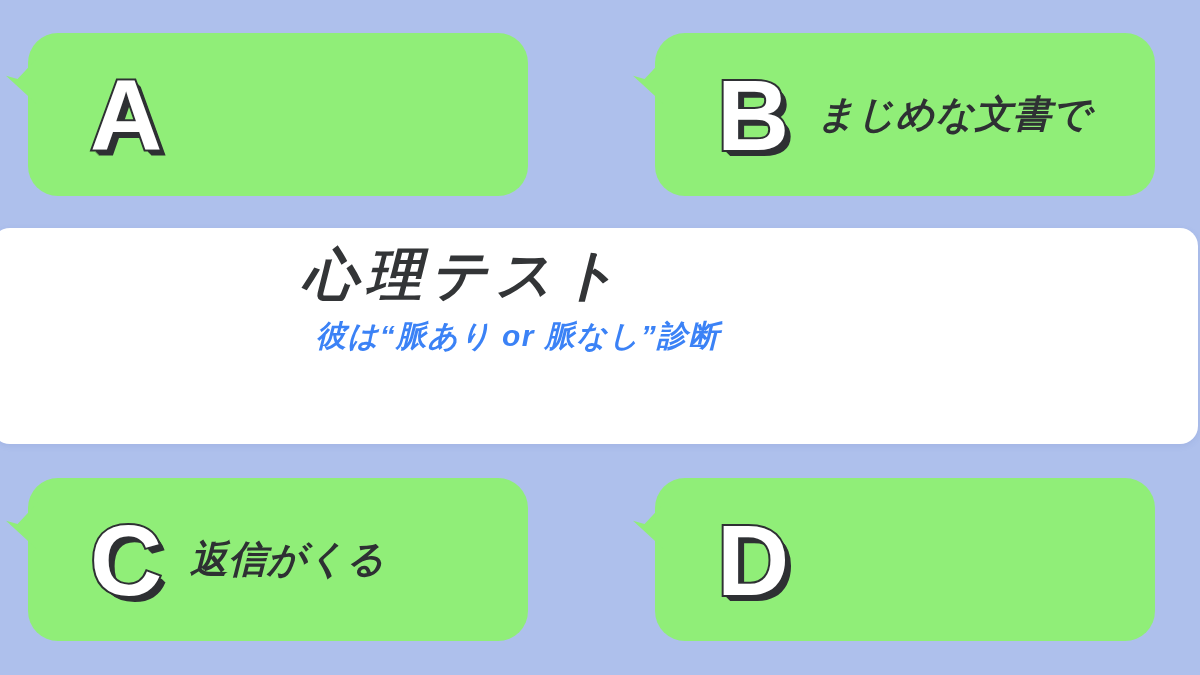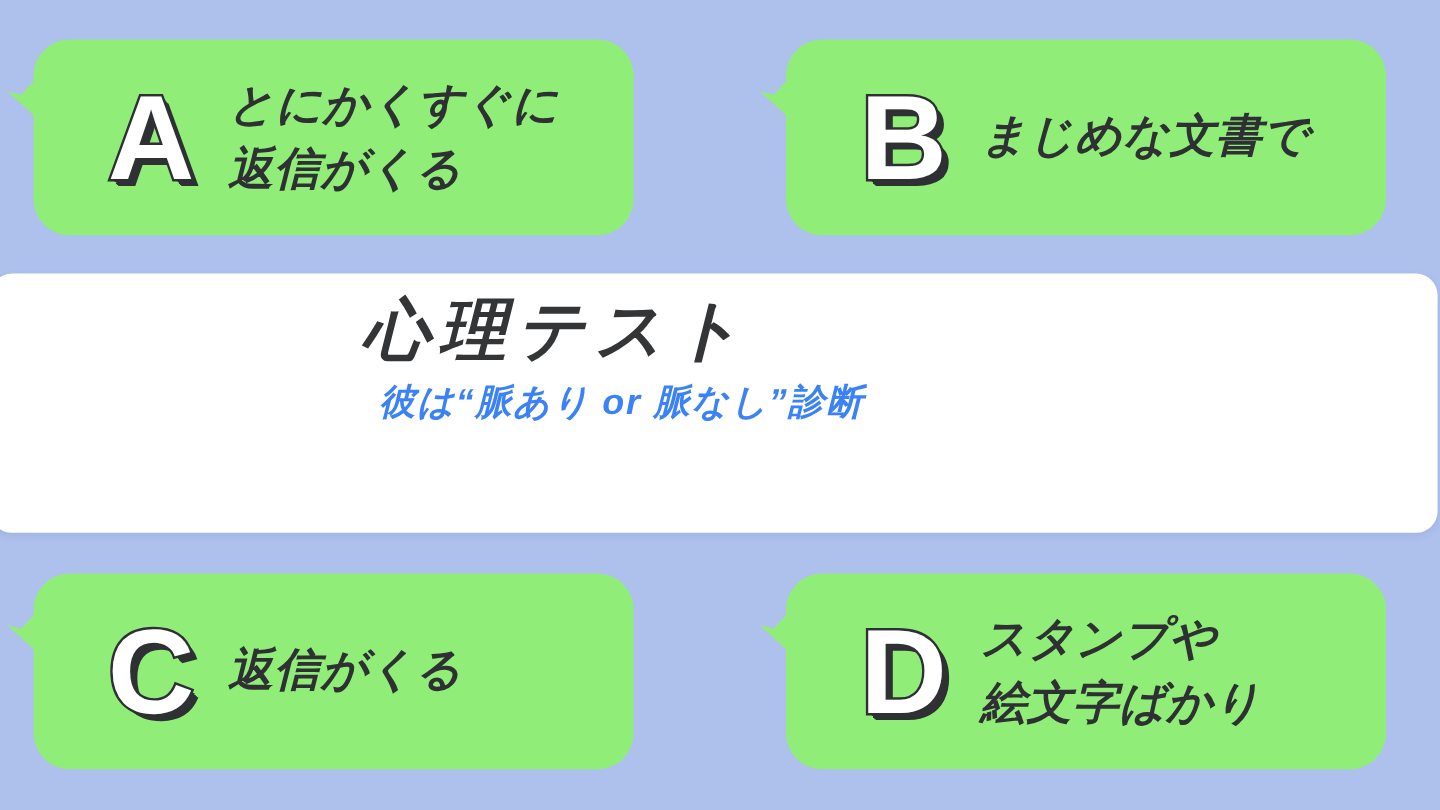--- a/index.html
+++ b/index.html
@@ -122,24 +122,20 @@
   }
 </style>
 </head>
 <body>
 
 <div class="stage">
 
   <div class="bubble a">
     <span class="tail"></span>
     <span class="letter">A</span>
-    <span class="bubble-text">
-      <span class="ln">とにかくすぐに</span>
-      <span class="ln">返信がくる</span>
-    </span>
   </div>
 
   <div class="bubble b">
     <span class="tail"></span>
     <span class="letter">B</span>
     <span class="bubble-text">
       <span class="ln">まじめな文書で</span>
     </span>
   </div>
 
@@ -155,19 +151,15 @@
     <span class="tail"></span>
     <span class="letter">C</span>
     <span class="bubble-text">
       <span class="ln">返信がくる</span>
     </span>
   </div>
 
   <div class="bubble d">
     <span class="tail"></span>
     <span class="letter">D</span>
-    <span class="bubble-text">
-      <span class="ln">スタンプや</span>
-      <span class="ln">絵文字ばかり</span>
-    </span>
   </div>
 
 </div>
 
 </body></html>

